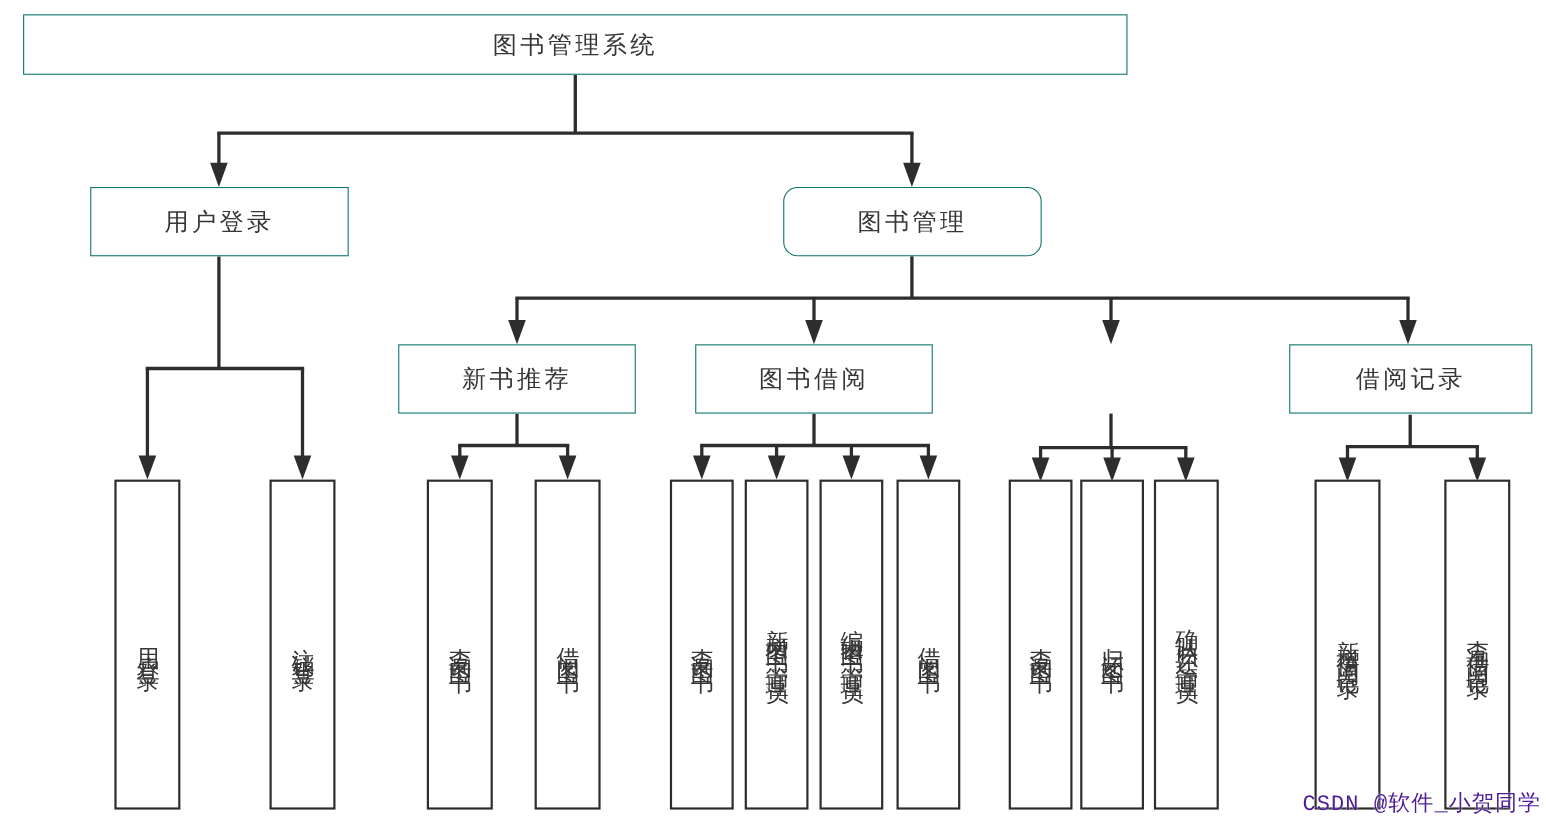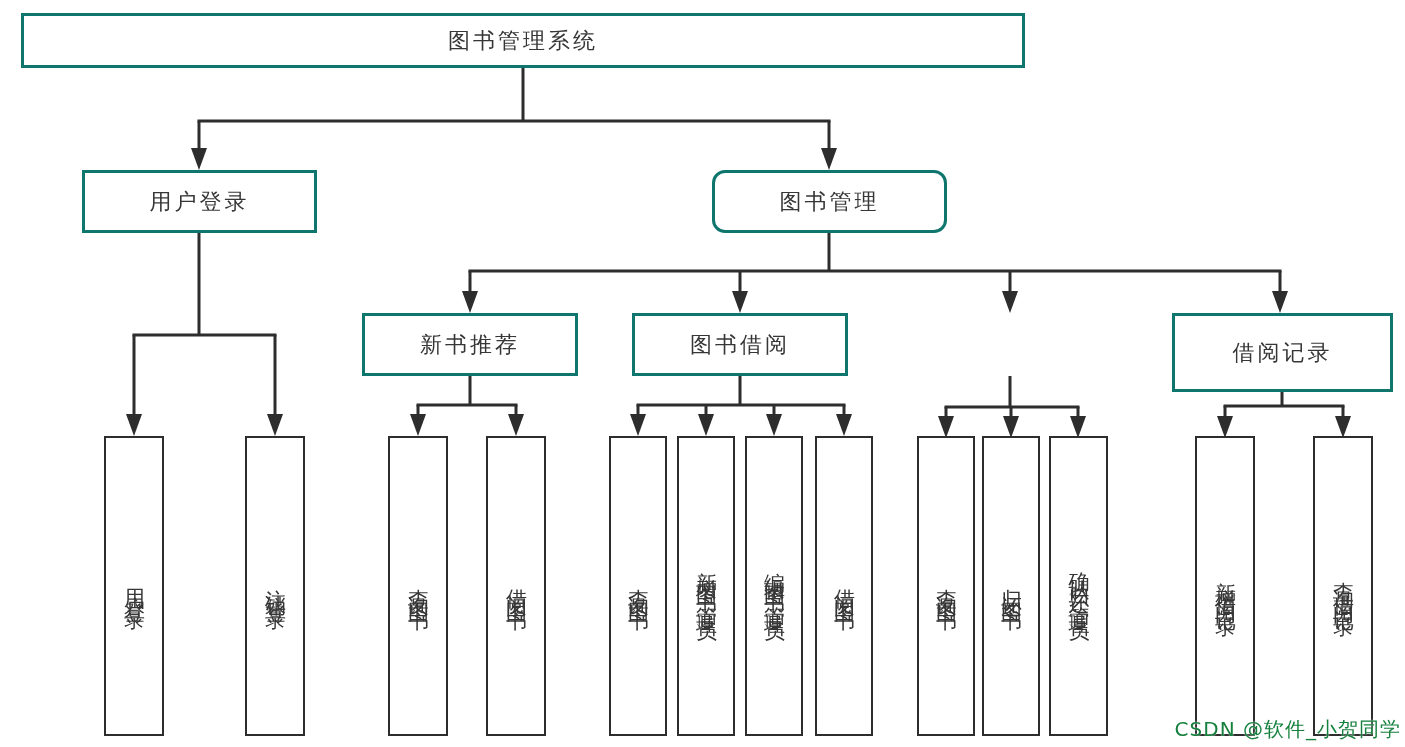--- a/index.html
+++ b/index.html
@@ -14,21 +14,21 @@
   .connector-layer {
     position: absolute;
     left: 0; top: 0;
     width: 1405px; height: 747px;
     z-index: 1;
   }
   .hbox {
     position: absolute;
     box-sizing: border-box;
     background: #ffffff;
-    border: 3px solid #0f766e;
+    border: 1px solid #0f766e;
     display: flex;
     align-items: center;
     justify-content: center;
     z-index: 2;
   }
   .hbox .label {
     font-size: 22px;
     color: #363636;
     letter-spacing: 3px;
     white-space: nowrap;
@@ -52,24 +52,25 @@
     line-height: 1;
     letter-spacing: 7px;
     color: #363636;
     white-space: nowrap;
   }
   .watermark {
     position: absolute;
     right: 4px;
     bottom: 4px;
     font-size: 20px;
-    color: #15803d;
+    color: #4c1d95;
     letter-spacing: 1px;
     z-index: 3;
     text-shadow: 0 0 2px #ffffff;
+    font-family: Liberation Mono, monospace;
   }
 </style>
 </head>
 <body>
 
 <div class="canvas">
 
   <svg id="connectors" class="connector-layer" viewBox="0 0 1405 747" xmlns="http://www.w3.org/2000/svg">
       <line x1="523" y1="68" x2="523" y2="121" stroke="#2d2d2d" stroke-width="3"></line>
       <line x1="197.5" y1="121" x2="830.5" y2="121" stroke="#2d2d2d" stroke-width="3"></line>
@@ -135,21 +136,21 @@
   <div class="hbox" style="left:712px; top:170px; width:235px; height:63px;border-radius:13px;">
     <span class="label">图书管理</span>
   </div>
 
   <div class="hbox" style="left:362px; top:313px; width:216px; height:63px;">
     <span class="label">新书推荐</span>
   </div>
   <div class="hbox" style="left:632px; top:313px; width:216px; height:63px;">
     <span class="label">图书借阅</span>
   </div>
-  <div class="hbox" style="left:1172px; top:313px; width:221px; height:79px;">
+  <div class="hbox" style="left:1172px; top:313px; width:221px; height:63px;">
     <span class="label">借阅记录</span>
   </div>
 
   <div class="vbox" style="left:104px; width:60px;">
     <span class="vlabel">用户登录</span>
   </div>
   <div class="vbox" style="left:245px; width:60px;">
     <span class="vlabel">注销登录</span>
   </div>
 

